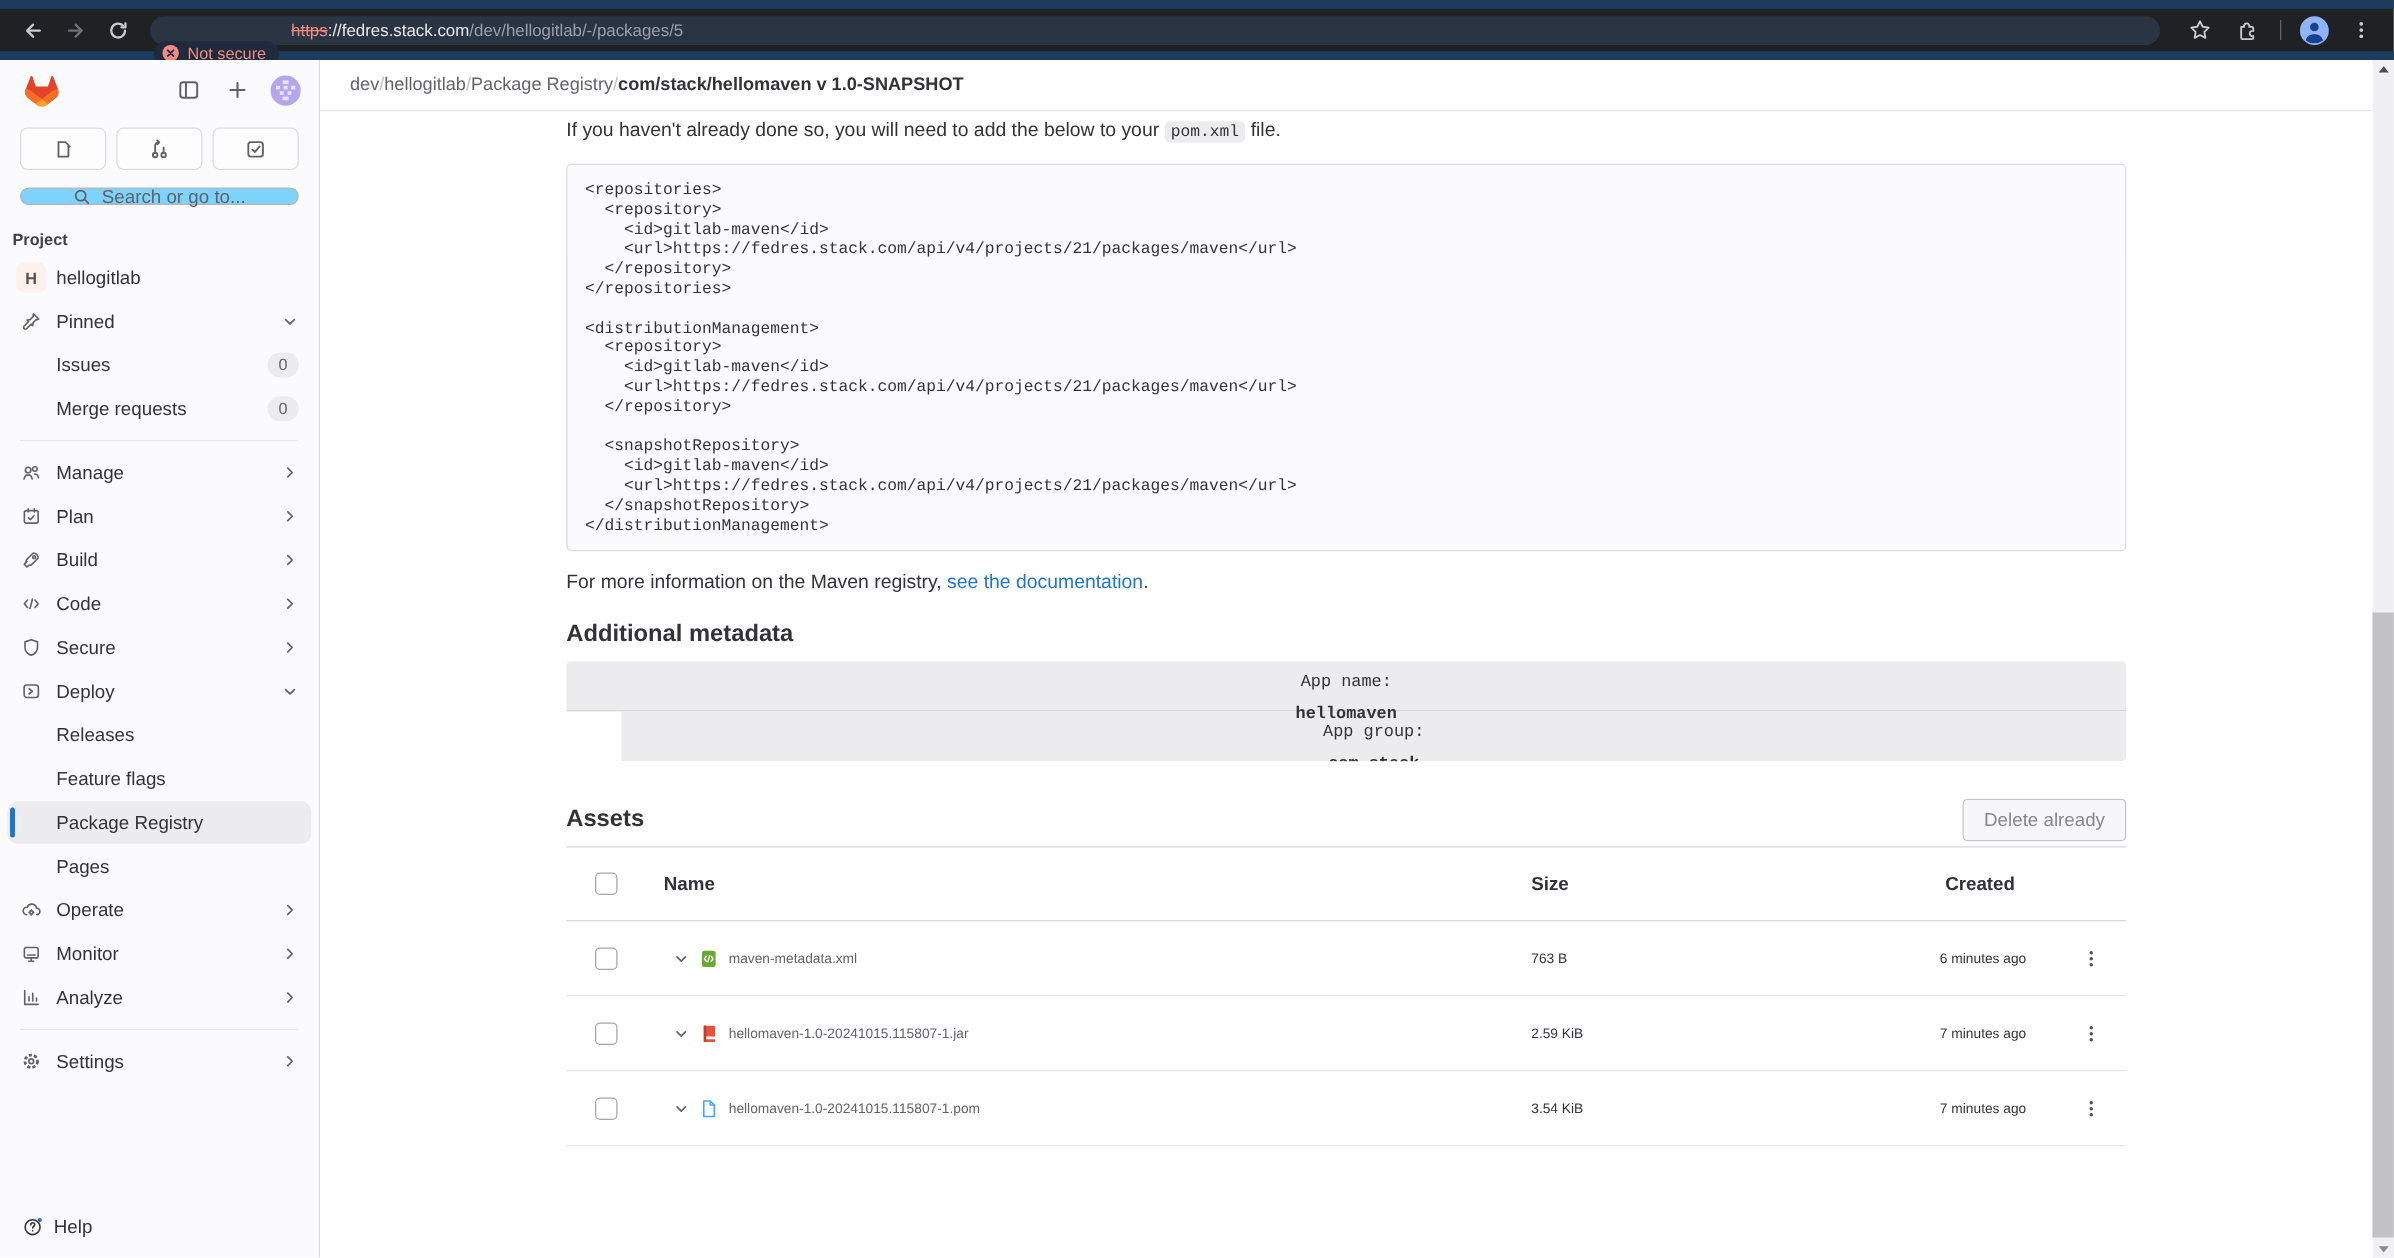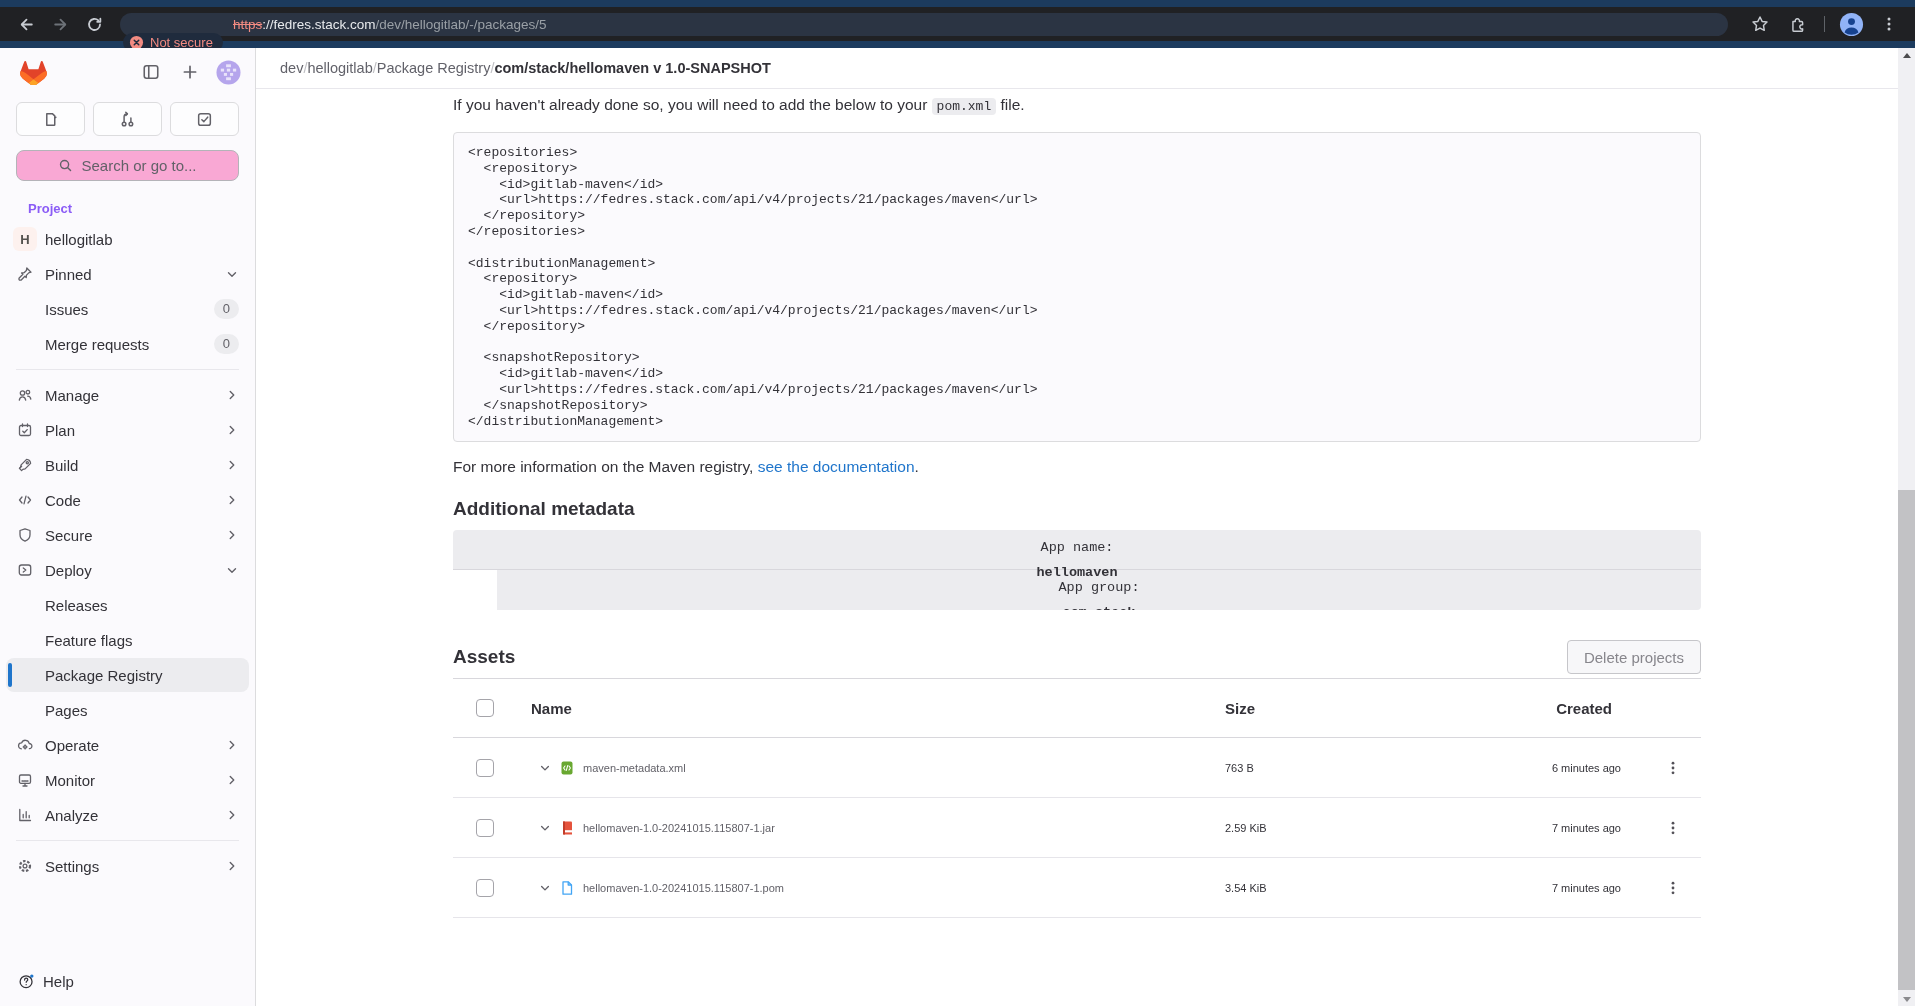--- a/index.html
+++ b/index.html
@@ -27,23 +27,23 @@
   .page { position:absolute; top:48px; left:0; right:17px; bottom:0; display:flex; }
 
   
   .sidebar { width:256px; flex:0 0 auto; background:#fbfafd; border-right:1px solid #dcdcde; position:relative; }
   .sb-head { height:48px; display:flex; align-items:center; padding:0 14px 0 20px; gap:13px; }
   .sb-head .spacer { flex:1; }
   .sb-iconbtn { width:26px; height:26px; display:flex; align-items:center; justify-content:center; border-radius:4px; }
   .sb-shortcuts { display:flex; gap:8px; padding:6px 16px 8px; }
   .sb-shortcuts .sc { flex:1; height:34px; border:1px solid #dcdcde; border-radius:6px;
     display:flex; align-items:center; justify-content:center; background:#fdfdfe; }
-  .sb-search { margin:6px 16px; height:31px; border:1px solid #b4b3b8; border-radius:8px;
-    display:flex; align-items:center; justify-content:center; gap:8px; color:#626168; font-size:15px; background:#f9a8d4; }
-  .sb-section { padding:14px 28px 5px; font-size:13px; font-weight:bold; color:#8b5cf6; }
+  .sb-search { margin:6px 16px; height:14px; border:1px solid #b4b3b8; border-radius:8px;
+    display:flex; align-items:center; justify-content:center; gap:8px; color:#626168; font-size:15px; background:#7dd3fc; }
+  .sb-section { padding:14px 10px 5px; font-size:13px; font-weight:bold; color:#404040; }
   .item { position:relative; height:34px; margin:1px 6px; border-radius:8px; display:flex;
     align-items:center; padding:0 10px 0 7px; font-size:15px; color:#333238; text-decoration:none; cursor:pointer; }
   .item .ic { width:24px; display:flex; justify-content:center; flex:0 0 auto; }
   .item .lbl { margin-left:8px; flex:1; white-space:nowrap; }
   .item.sub { padding-left:39px; }
   .item.sub .lbl { margin-left:0; }
   .item .badge { background:#ececef; color:#626168; font-size:13px; height:20px; line-height:20px;
     padding:0 9px; border-radius:10px; flex:0 0 auto; }
   .item .chev { flex:0 0 auto; display:flex; }
   .item.active { background:#ececef; }
@@ -520,21 +520,21 @@
                 <path d="M8 7.2v3.3"></path>
                 <path d="M8 5.1v.1"></path>
               </svg>
             <span>App group:</span>
             <span class="val">com.stack</span>
           </div>
         </div>
 
         <div class="assets-head">
           <h2 class="secthead" style="margin-top:0;">Assets</h2>
-          <button class="btn-secondary">Delete projects</button>
+          <button class="btn-secondary">Delete already</button>
         </div>
 
         <div class="tgrid thead">
           <div class="cell-check">
               <div class="checkbox"></div>
             </div>
           <div class="cell-name">Name</div>
           <div>Size</div>
           <div class="cell-created">Created</div>
           <div></div>

